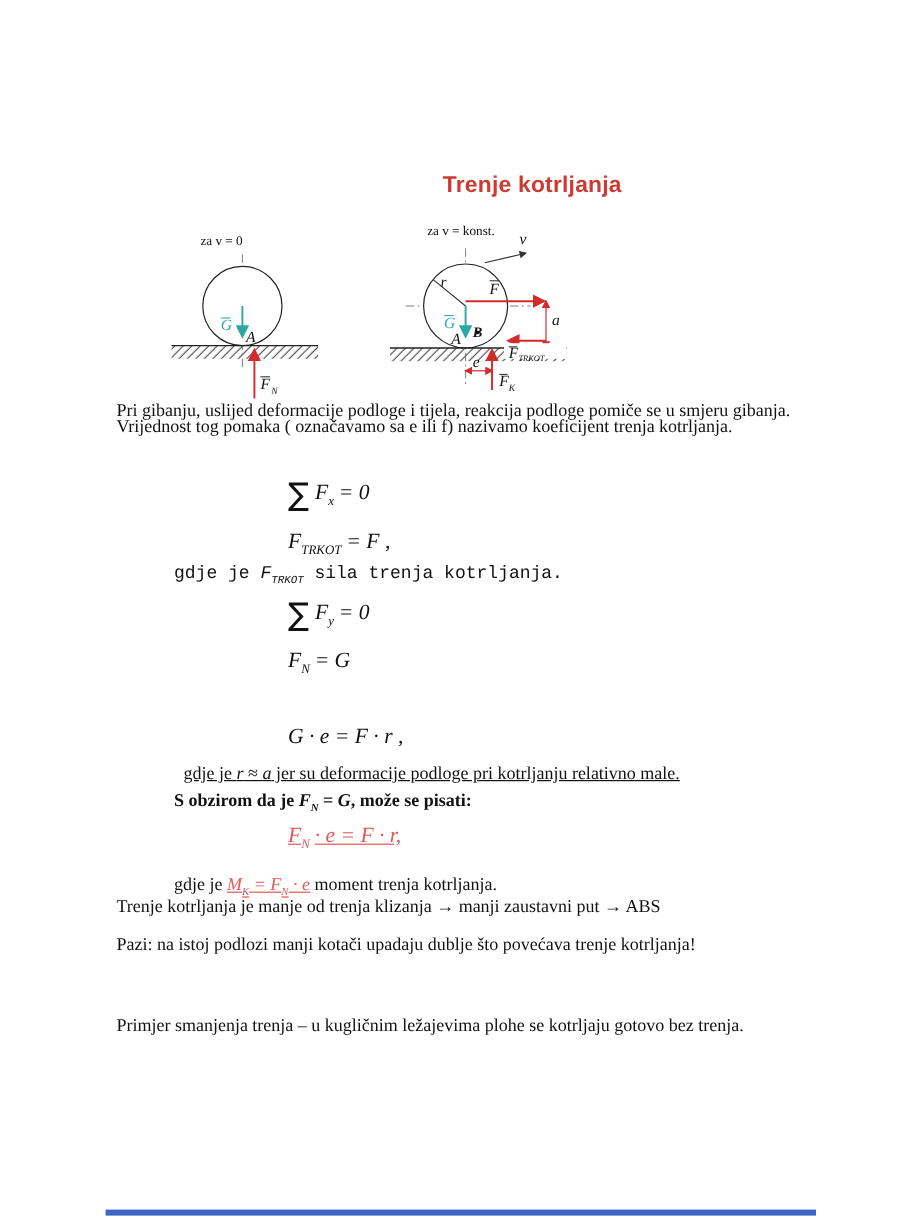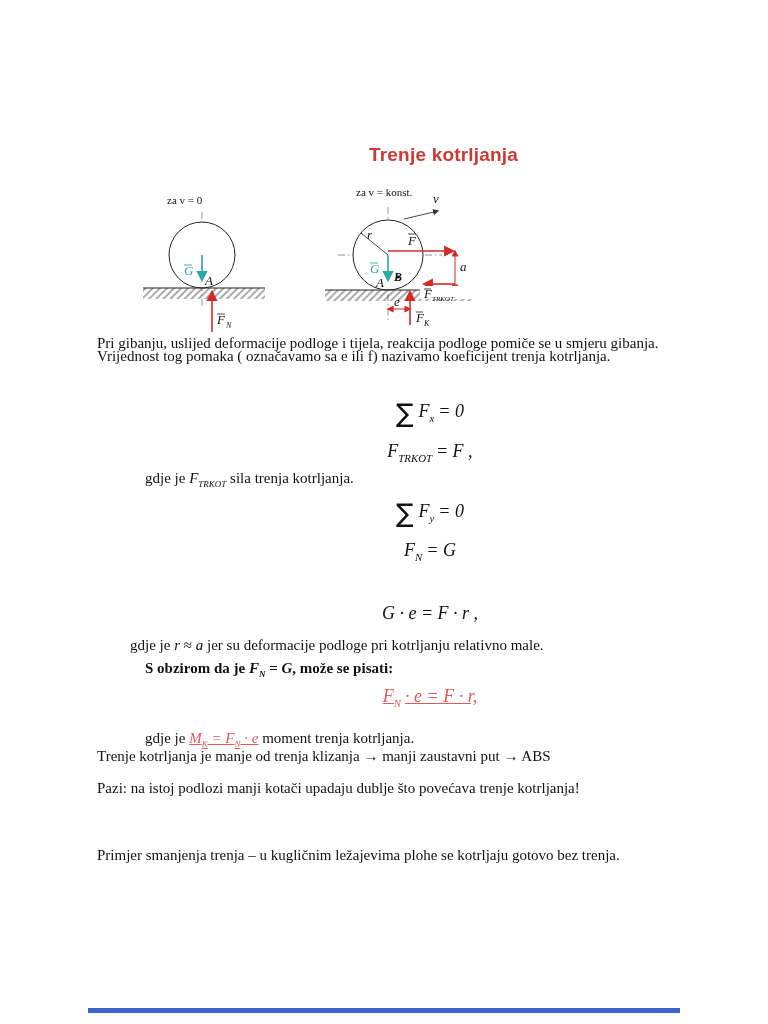--- a/index.html
+++ b/index.html
@@ -2,21 +2,21 @@
 <html><head>
 <meta charset="utf-8">
 <style>
   * { margin:0; padding:0; box-sizing:border-box; }
   html,body { background:#ffffff; }
   body { font-family:"Liberation Serif","DejaVu Serif","DejaVu Sans",serif; color:#111; }
   .page { position:relative; width:768px; height:1024px; background:#fff; overflow:hidden; margin:0 auto; }
   .abs { position:absolute; white-space:nowrap; }
   .title { font-family:"Liberation Sans","DejaVu Sans",sans-serif; font-weight:600; font-size:19px; color:#cc3a33; letter-spacing:0.2px; }
   .body-text { font-size:15px; color:#111; }
-  .eq-row { position:absolute; left:240px; width:380px; text-align:center; font-size:18px; font-style:italic; color:#111; white-space:nowrap; }
+  .eq-row { position:absolute; left:240px; width:380px; font-size:18px; font-style:italic; color:#111; white-space:nowrap; }
   .eq-row .sum { font-family:"DejaVu Sans",sans-serif; font-style:normal; font-size:26px; vertical-align:-5px; margin-right:5px; }
   .eq-row sub { margin-right:4px; }
   sub { font-size:0.6em; }
   .red { color:#e05858;text-decoration:underline; }
   .it { font-style:italic; }
   .bottom-bar { position:absolute; background:#3d64c8; }
   svg { overflow:visible; }
   svg text { font-family:"Liberation Serif","DejaVu Serif",serif; fill:#111; }
   .cap { font-size:11px; }
   .vlbl { font-size:13px; font-style:italic; }
@@ -122,38 +122,38 @@
   <div class="abs body-text" style="left:97px; top:348px;">Vrijednost tog pomaka ( označavamo sa e ili f) nazivamo koeficijent trenja kotrljanja.</div>
 
   <div class="eq-row" style="top:398px;">
     <span class="sum">∑</span><span>F</span><sub>x</sub><span>= 0</span>
   </div>
 
   <div class="eq-row" style="top:441px;">
     <span>F</span><sub>TRKOT</sub><span>= F ,</span>
   </div>
 
-  <div class="abs body-text" style="left:145px; top:470px;">
+  <div class="abs body-text" style="left:145px; top:470px;font-family:Liberation Mono, monospace;">
     <span>gdje je </span><span class="it">F</span><sub class="it">TRKOT</sub><span> sila trenja kotrljanja.</span>
   </div>
 
   <div class="eq-row" style="top:498px;">
     <span class="sum">∑</span><span>F</span><sub>y</sub><span>= 0</span>
   </div>
 
   <div class="eq-row" style="top:540px;">
     <span>F</span><sub>N</sub><span>= G</span>
   </div>
 
 
   <div class="eq-row" style="top:603px;">
     <span>G · e = F · r ,</span>
   </div>
 
-  <div class="abs body-text" style="left:130px; top:637px;">
+  <div class="abs body-text" style="left:153px; top:637px;text-decoration:underline;">
     <span>gdje je </span><span class="it">r</span><span> ≈ </span><span class="it">a</span><span> jer su deformacije podloge pri kotrljanju relativno male.</span>
   </div>
 
   <div class="abs body-text" style="left:145px; top:660px;font-weight:bold;">
     <span>S obzirom da je </span><span class="it">F</span><sub class="it">N</sub><span> = </span><span class="it">G</span><span>, može se pisati:</span>
   </div>
 
   <div class="eq-row red" style="top:686px;">
     <span>F</span><sub>N</sub><span>· e = F · r,</span>
   </div>

